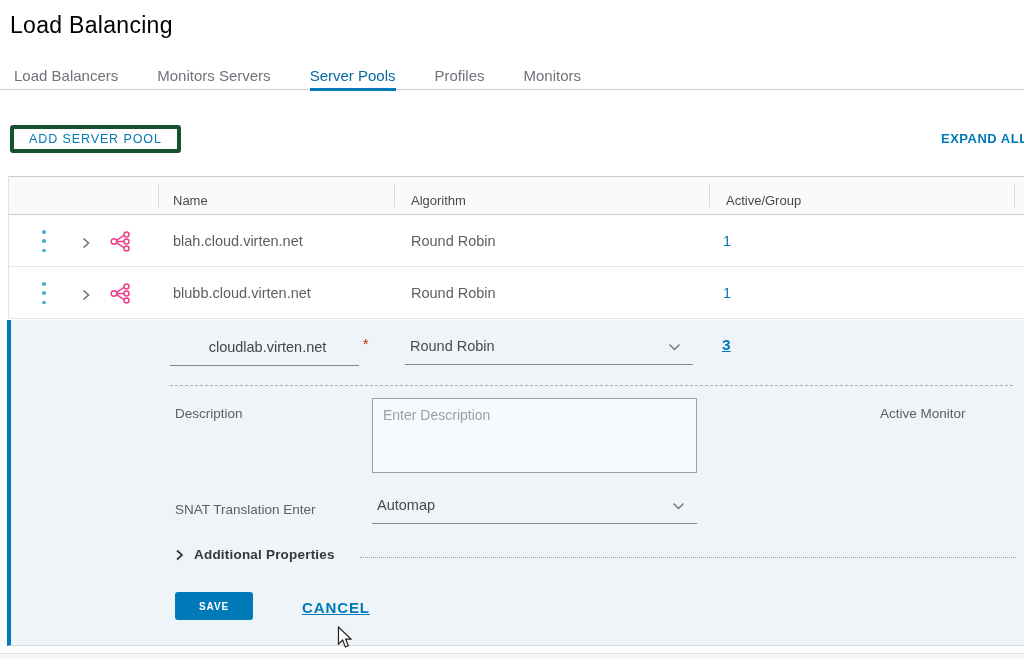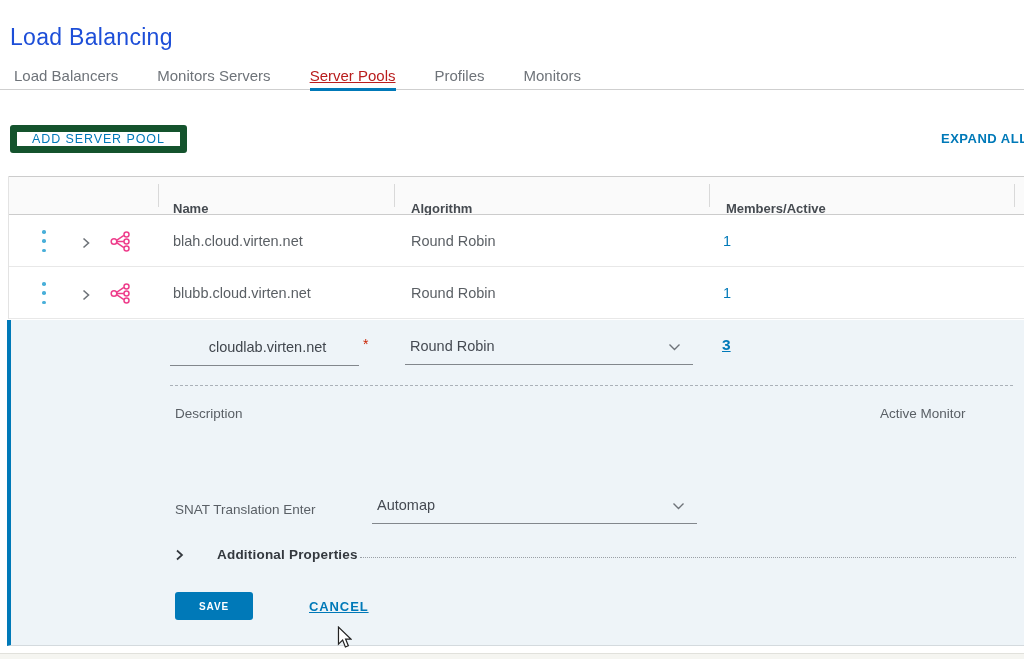--- a/index.html
+++ b/index.html
@@ -2,42 +2,42 @@
 <html><head>
 <meta charset="utf-8">
 <style>
   * { margin:0; padding:0; box-sizing:border-box; }
   html,body { background:#fff; }
   body { font-family:"Liberation Sans", sans-serif; }
   #screen { position:relative; width:1024px; height:659px; background:#fff; overflow:hidden; }
 
   
   .page-title { position:absolute; left:10px; top:12px; font-size:23px; font-weight:400;
-                color:#1d4ed8; letter-spacing:.3px;margin-top:12px; }
+                color:#000000; letter-spacing:.3px; }
   .tabbar { position:absolute; left:0; top:60px; width:1100px; height:30px;
             border-bottom:1px solid #cfcfcf; display:flex; padding-left:14px; }
   .tab { position:relative; height:30px; margin-right:39px; font-size:15px; color:#6e7379;
          display:flex; align-items:center; cursor:default; white-space:nowrap; }
-  .tab.active { color:#b91c1c;text-decoration:underline; }
+  .tab.active { color:#0369a1; }
   .tab.active::after { content:""; position:absolute; left:0; right:0; bottom:-1px; height:3px;
                        background:#0079b8; }
 
   
   .add-btn { position:absolute; left:10px; top:125px; height:28px; padding:0 15px;
-             background:#fff; border:7px solid #14532d; border-radius:3px; color:#0079b8;
+             background:#fff; border:4px solid #14532d; border-radius:3px; color:#0079b8;
              font-size:12.5px; font-weight:500; letter-spacing:.9px; display:flex; align-items:center; }
   .expand-link { position:absolute; left:941px; top:131px; font-size:13px; font-weight:600;
                  color:#0079b8; letter-spacing:.5px; white-space:nowrap; }
 
   
   .grid { position:absolute; left:8px; top:176px; width:1092px; border-left:1px solid #e3e3e3; }
   .ghead { position:relative; height:39px; background:#fafafa;
            border-top:1px solid #cccccc; border-bottom:1px solid #cccccc; }
-  .ghead .col { position:absolute; top:12px; height:39px; display:flex; align-items:center;
-                font-size:13px; font-weight:700; color:#454a50; }
+  .ghead .col { position:absolute; top:4px; height:39px; display:flex; align-items:center;
+                font-size:13px; font-weight:400; color:#454a50; }
   .vdiv { position:absolute; top:7px; bottom:7px; width:1px; background:#d9d9d9; }
   .trow { position:relative; height:52px; background:#fff; border-bottom:1px solid #e8e8e8; }
   .trow .cell { position:absolute; top:0; height:52px; display:flex; align-items:center;
                 font-size:14.5px; color:#5a5f64; }
   .members-link { color:#0079b8; font-weight:500; text-decoration:none; font-size:14.5px; }
   .kebab { position:absolute; left:33px; top:15px; width:4px; height:22px;
            display:flex; flex-direction:column; justify-content:space-between; cursor:pointer; }
   .kebab i { width:3.5px; height:3.5px; border-radius:50%; background:#49afd9; }
   .rowchev { position:absolute; left:71px; top:20px; }
   .poolicon { position:absolute; left:100px; top:16px; }
@@ -56,27 +56,27 @@
   .selbox svg { position:absolute; right:12px; top:5px; }
   .algo-select { left:394px; top:18px; width:288px; }
   .snat-select { left:361px; top:177px; width:325px; }
   .members-3 { position:absolute; left:711px; top:16px; font-size:15.5px; font-weight:600; color:#0079b8; }
   .dash-sep { position:absolute; left:159px; top:65px; width:843px; border-top:1px dashed #aab1b8; }
   .desc-area { position:absolute; left:361px; top:78px; width:325px; height:75px;
                border:1px solid #9aa0a5; background:rgba(255,255,255,.55); resize:none;
                font-family:"Liberation Sans", sans-serif; font-size:14px; color:#454a52;
                padding:8px 10px; outline:none; }
   .desc-area::placeholder { color:#9aa0a6; }
-  .addprops { position:absolute; left:163px; top:227px; display:flex; align-items:center; cursor:pointer;gap:23px; }
+  .addprops { position:absolute; left:163px; top:227px; display:flex; align-items:center; cursor:pointer; }
   .addprops .ap-label { font-size:13.5px; font-weight:700; color:#33383e; margin-left:9px; letter-spacing:.2px; }
   .dot-sep { position:absolute; left:349px; top:237px; width:656px; border-top:1.5px dotted #9aa0a6; }
   .save-btn { position:absolute; left:164px; top:272px; width:78px; height:28px; background:#0079b8;
               border:none; border-radius:3px; color:#fff; font-size:10px; font-weight:700;
               letter-spacing:.9px; font-family:"Liberation Sans", sans-serif; }
-  .cancel-btn { position:absolute; left:298px; top:279px; font-size:13px; font-weight:600;
+  .cancel-btn { position:absolute; left:291px; top:279px; font-size:15px; font-weight:600;
                 color:#0079b8; letter-spacing:.9px; }
 
   .bottom-strip { position:absolute; left:0; top:653px; width:1024px; height:6px;
                   background:#f5f5f1; border-top:1px solid #e1e1dc; }
   .cursor { position:absolute; left:337px; top:626px; }
 </style>
 </head>
 <body>
 
 <div id="screen">
@@ -95,21 +95,21 @@
   <div class="expand-link">EXPAND ALL</div>
 
   <div class="grid">
     <div class="ghead">
       <div class="vdiv" style="left:149px"></div>
       <div class="vdiv" style="left:385px"></div>
       <div class="vdiv" style="left:700px"></div>
       <div class="vdiv" style="left:1005px"></div>
       <div class="col" style="left:164px">Name</div>
       <div class="col" style="left:402px">Algorithm</div>
-      <div class="col" style="left:717px">Members/Active</div>
+      <div class="col" style="left:717px">Active/Group</div>
     </div>
 
     <div class="trow">
       <span class="kebab">
           <i></i>
           <i></i>
           <i></i>
         </span>
       <span class="rowchev">
         <svg width="12" height="12" viewBox="0 0 12 12">
@@ -179,20 +179,21 @@
       <svg width="13" height="9" viewBox="0 0 13 9">
           <polyline points="1.5,1.5 6.5,6.5 11.5,1.5" fill="none" stroke="#6e7379" stroke-width="1.4"></polyline>
         </svg>
     </div>
 
     <a class="members-3" href="#">3</a>
 
     <div class="dash-sep"></div>
 
     <div class="lbl" style="left:164px; top:86px">Description</div>
+    <textarea class="desc-area" placeholder="Enter Description" style=""></textarea>
     <div class="lbl" style="left:869px; top:86px">Active Monitor</div>
 
     <div class="lbl" style="left:164px; top:182px">SNAT Translation Enter</div>
     <div class="selbox snat-select">
       <span class="selval">Automap</span>
       <svg width="13" height="9" viewBox="0 0 13 9">
           <polyline points="1.5,1.5 6.5,6.5 11.5,1.5" fill="none" stroke="#6e7379" stroke-width="1.4"></polyline>
         </svg>
     </div>
 

